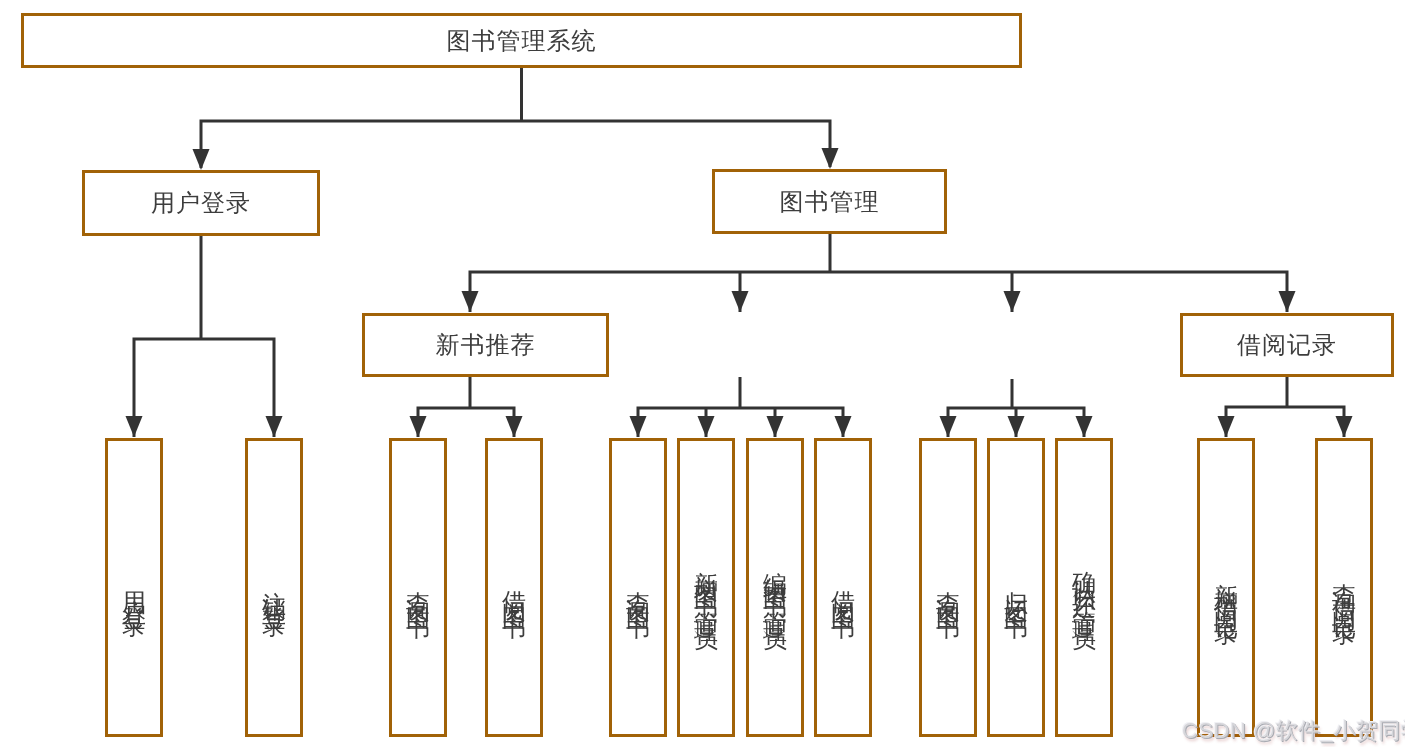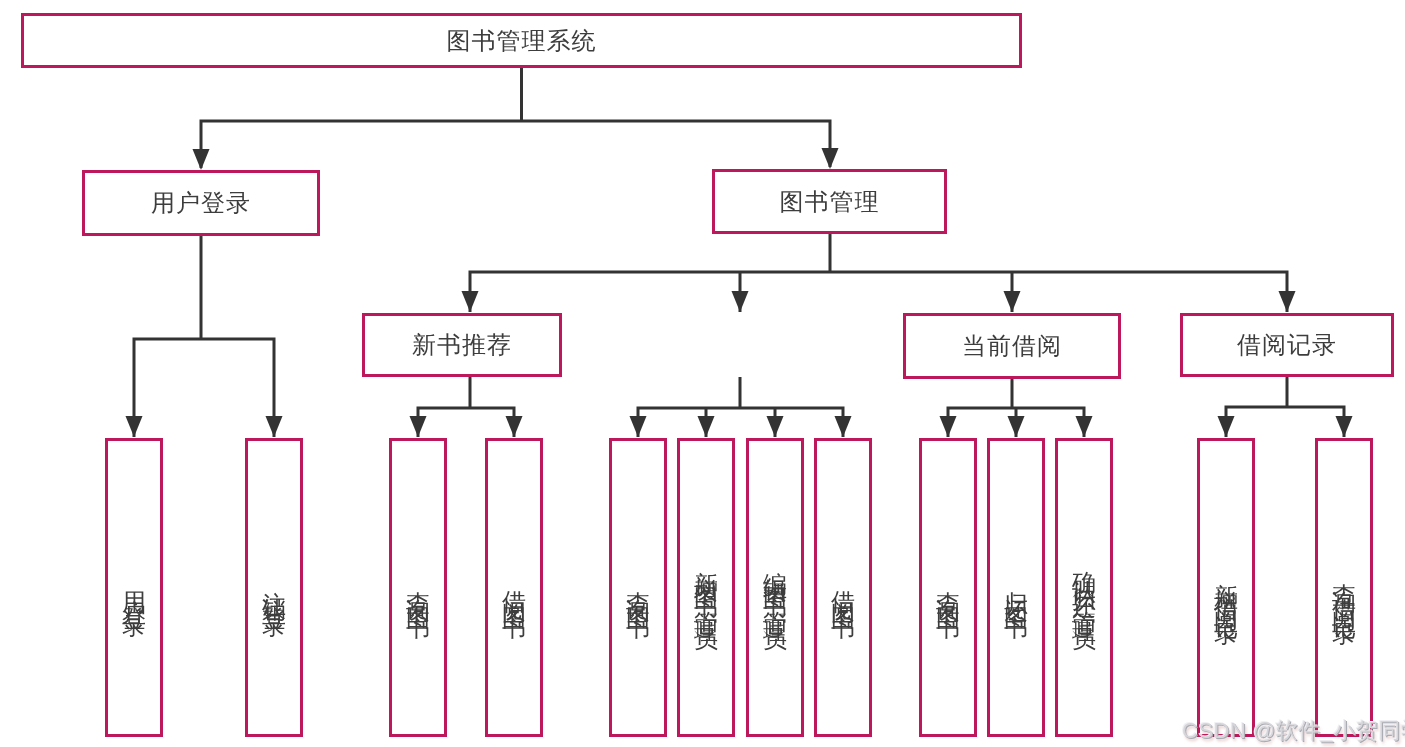--- a/index.html
+++ b/index.html
@@ -20,21 +20,21 @@
     left: 0;
     top: 0;
     width: 1405px;
     height: 747px;
     z-index: 1;
   }
   .node {
     position: absolute;
     box-sizing: border-box;
     background: #ffffff;
-    border: 3px solid #be185d;
+    border: 3px solid #a16207;
     color: #3d3d3d;
     display: flex;
     align-items: center;
     justify-content: center;
     font-size: 24px;
     letter-spacing: 1px;
     z-index: 2;
     white-space: nowrap;
   }
   .leaf {
@@ -42,21 +42,21 @@
     text-orientation: mixed;
     letter-spacing: 8px;
     line-height: 1;
     font-size: 24px;
     white-space: normal;
   }
   
   .n-root        { left: 21px;  top: 13px;  width: 1001px; height: 55px; }
   .n-user-login  { left: 82px;  top: 170px; width: 238px;  height: 66px; }
   .n-book-mgmt   { left: 712px; top: 169px; width: 235px;  height: 65px; }
-  .n-new-book    { left: 362px; top: 313px; width: 200px;  height: 64px; }
+  .n-new-book    { left: 362px; top: 313px; width: 247px;  height: 64px; }
   .n-book-borrow { left: 632px; top: 313px; width: 216px;  height: 64px; }
   .n-cur-borrow  { left: 903px; top: 313px; width: 218px;  height: 66px; }
   .n-records     { left: 1180px;top: 313px; width: 214px;  height: 64px; }
   .leaf          { top: 438px; width: 58px; height: 299px; }
   .l-1  { left: 105px; }
   .l-2  { left: 245px; }
   .l-3  { left: 389px; }
   .l-4  { left: 485px; }
   .l-5  { left: 609px; }
   .l-6  { left: 677px; }
@@ -123,21 +123,20 @@
       <polygon points="1335.5,416 1352.5,416 1344,437"></polygon>
     </g>
   </svg>
 
   <div class="node n-root">图书管理系统</div>
 
   <div class="node n-user-login">用户登录</div>
   <div class="node n-book-mgmt">图书管理</div>
 
   <div class="node n-new-book">新书推荐</div>
-  <div class="node n-cur-borrow">当前借阅</div>
   <div class="node n-records">借阅记录</div>
 
   <div class="node leaf l-1">用户登录</div>
   <div class="node leaf l-2">注销登录</div>
 
   <div class="node leaf l-3">查询图书</div>
   <div class="node leaf l-4">借阅图书</div>
 
   <div class="node leaf l-5">查询图书</div>
   <div class="node leaf l-6">新增图书（管理员）</div>

